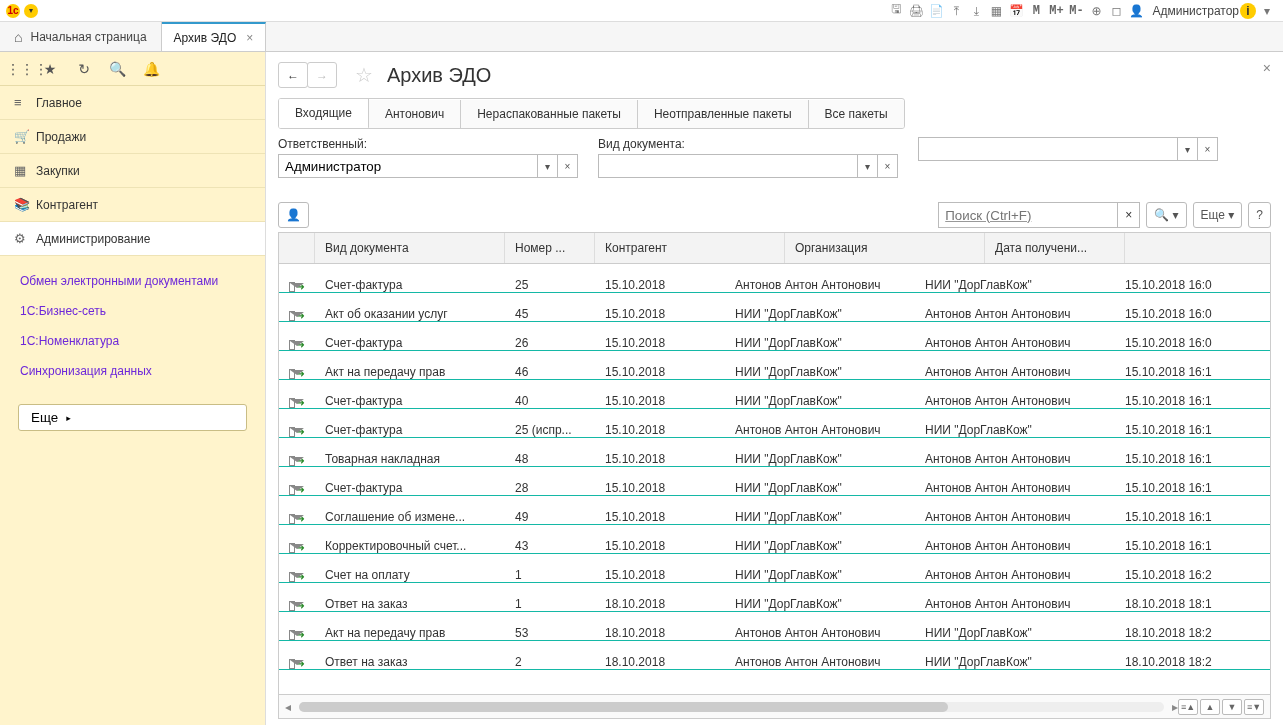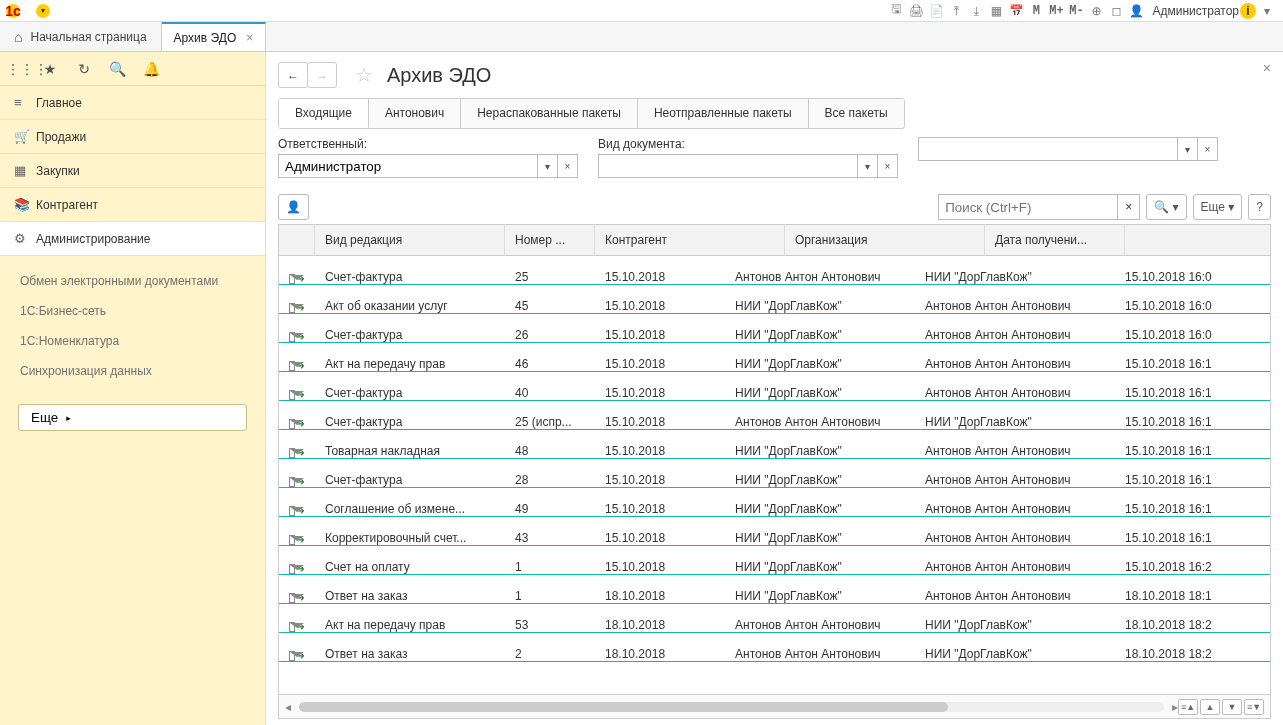--- a/index.html
+++ b/index.html
@@ -1,19 +1,19 @@
 <!DOCTYPE html>
 <html><head>
 <meta charset="utf-8">
 <style>
 * { box-sizing: border-box; margin: 0; padding: 0; }
 body { font-family: Arial, sans-serif; font-size: 12px; color: #333; background: #fff; width: 1283px; height: 725px; overflow: hidden; }
 
 .titlebar { height: 22px; background: #fff; border-bottom: 1px solid #ddd; display: flex; align-items: center; padding: 0 6px; }
-.titlebar .logo { width: 14px; height: 14px; background: #ffcc00; border-radius: 50%; margin-right: 16px; display: inline-flex; align-items: center; justify-content: center; font-size: 14px; font-weight: bold; color: #c00; }
+.titlebar .logo { width: 14px; height: 14px; background: #ffcc00; border-radius: 50%; margin-right: 4px; display: inline-flex; align-items: center; justify-content: center; font-size: 10px; font-weight: bold; color: #c00; }
 .titlebar .dd { width: 14px; height: 14px; background: #ffcc00; border-radius: 50%; margin-right: 8px; display: inline-flex; align-items: center; justify-content: center; font-size: 8px; }
 .titlebar .title { color: #444; flex: 0 0 auto; }
 .titlebar .spacer { flex: 1; }
 .titlebar .tbicon { width: 18px; height: 16px; display: inline-flex; align-items: center; justify-content: center; margin: 0 1px; color: #777; font-size: 12px; cursor: pointer; }
 .titlebar .user { margin-left: 6px; color: #444; }
 .titlebar .mono { font-family: "Courier New", monospace; font-weight: bold; color: #666; }
 
 .tabbar { height: 30px; background: #f6f6f6; border-bottom: 1px solid #ccc; display: flex; align-items: stretch; }
 .tabbar .hometab { display: flex; align-items: center; padding: 0 14px; border-right: 1px solid #ccc; color: #444; cursor: pointer; }
 .tabbar .hometab .ico { margin-right: 8px; font-size: 14px; color: #555; }
@@ -23,51 +23,51 @@
 .mainrow { display: flex; height: calc(725px - 22px - 30px); }
 
 .sidebar { width: 266px; background: #fff4cc; border-right: 1px solid #ddd; display: flex; flex-direction: column; }
 .sidetool { height: 34px; display: flex; align-items: center; border-bottom: 1px solid #e7dba8; padding: 0 6px; gap: 14px; }
 .sidetool .ti { width: 20px; text-align: center; color: #555; font-size: 14px; cursor: pointer; }
 .nav { }
 .nav .item { display: flex; align-items: center; padding: 9px 14px; color: #333; cursor: pointer; border-bottom: 1px solid #eee3b5; }
 .nav .item .ni { width: 22px; color: #666; font-size: 13px; }
 .nav .item.active { background: #fff; }
 .subnav { padding: 10px 0; }
-.subnav .sitem { display: block; padding: 8px 20px; color: #737373; cursor: pointer; }
+.subnav .sitem { display: block; padding: 8px 20px; color: #6d28d9; cursor: pointer; }
 .sidebtn { margin: 8px 18px; padding: 5px 12px; border: 1px solid #c9bd85; background: #fff; border-radius: 3px; cursor: pointer; display: inline-flex; align-items: center; }
 .sidebtn .ar { margin-left: 8px; font-size: 9px; }
 
 .content { flex: 1; background: #fff; display: flex; flex-direction: column; padding: 10px 12px 6px 12px; position: relative; }
 .chead { display: flex; align-items: center; margin-bottom: 10px; }
 .navbtn { width: 30px; height: 26px; border: 1px solid #ccc; background: #fff; display: inline-flex; align-items: center; justify-content: center; cursor: pointer; border-radius: 3px; }
 .navbtn + .navbtn { margin-left: -1px; }
 .navbtn.disabled { color: #bbb; }
 .star { margin: 0 14px 0 18px; color: #ccc; font-size: 20px; cursor: pointer; }
 .pgtitle { font-size: 20px; color: #333; }
 .closex { position: absolute; right: 12px; top: 8px; color: #888; cursor: pointer; font-size: 14px; }
 
-.tabsrow { display: flex; border: 1px solid #ccc; border-radius: 3px; overflow: hidden; margin-bottom: 8px; width: fit-content; }
+.tabsrow { display: flex; border: 1px solid #ccc; border-radius: 3px; overflow: hidden; margin-bottom: 8px; width: fit-content; align-items: center; }
 .tabsrow .t { padding: 7px 16px; border-right: 1px solid #ccc; background: #fafafa; cursor: pointer; color: #333; }
 .tabsrow .t:last-child { border-right: none; }
 .tabsrow .t.active { background: #fff; border-bottom: 2px solid #fff; position: relative; top: 1px; margin-top: -1px; font-weight: normal; }
 .tabsrow .t.active::after { content: ''; position: absolute; left: 0; right: 0; top: -1px; border-top: 2px solid #fff; }
 
-.filters { display: flex; gap: 20px; margin-bottom: 16px; }
+.filters { display: flex; gap: 20px; margin-bottom: 24px; }
 .fgrp { display: flex; flex-direction: column; }
 .fgrp label { color: #333; margin-bottom: 3px; }
 .fctrl { display: flex; }
 .finput { border: 1px solid #bbb; height: 24px; padding: 0 6px; background: #fff; }
 .fbtn { width: 20px; height: 24px; border: 1px solid #bbb; border-left: none; background: #fff; display: inline-flex; align-items: center; justify-content: center; cursor: pointer; font-size: 10px; color: #555; }
 
 .toolbar { display: flex; align-items: center; margin-bottom: 4px; gap: 6px; }
 .toolbar .tbtn { height: 26px; border: 1px solid #bbb; background: #fff; border-radius: 3px; display: inline-flex; align-items: center; justify-content: center; padding: 0 7px; cursor: pointer; color: #555; }
 .toolbar .tgrow { flex: 1; }
 .toolbar .search { display: flex; }
-.toolbar .search input { border: 1px solid #bbb; height: 26px; width: 180px; padding: 0 6px; color: #999; }
+.toolbar .search input { border: 1px solid #bbb; height: 26px; width: 180px; padding: 0 6px; color: #999; text-decoration: underline; }
 .toolbar .search .sx { width: 22px; height: 26px; border: 1px solid #bbb; border-left: none; background: #fff; display: inline-flex; align-items: center; justify-content: center; cursor: pointer; }
 
 .grid { border: 1px solid #ccc; flex: 1; overflow: hidden; display: flex; flex-direction: column; }
 .ghead { display: flex; background: #f3f3f3; border-bottom: 1px solid #ccc; }
 .gh { padding: 8px 10px; border-right: 1px solid #ddd; color: #333; font-weight: normal; }
 .gbody { overflow-y: auto; flex: 1; }
 .grow { display: flex; border-bottom: 1px solid #14b8a6; align-items: flex-end; height: 29px; }
 .gc { padding: 0 10px; overflow: hidden; white-space: nowrap; text-overflow: ellipsis; color: #333; }
 .gicon { width: 36px; display: flex; align-items: center; justify-content: center; }
 .gicon .env { width: 14px; height: 10px; border: 1px solid #888; background: #fff; position: relative; }
@@ -218,21 +218,21 @@
         <span class="sx">×</span>
       </div>
       <div class="tbtn">🔍 ▾</div>
       <div class="tbtn"><span>Еще</span>&nbsp;▾</div>
       <div class="tbtn">?</div>
     </div>
 
     <div class="grid">
       <div class="ghead">
         <div class="gh c-ico"></div>
-        <div class="gh c-doc">Вид редакция</div>
+        <div class="gh c-doc">Вид документа</div>
         <div class="gh c-num">Номер ...</div>
         <div class="gh c-ctr">Контрагент</div>
         <div class="gh c-org">Организация</div>
         <div class="gh c-recv">Дата получени...</div>
       </div>
       <div class="gbody" id="gbody">
           <div class="grow">
             <div class="gc c-ico gicon">
               <span class="env"></span>
               <span class="arr">➜</span>

